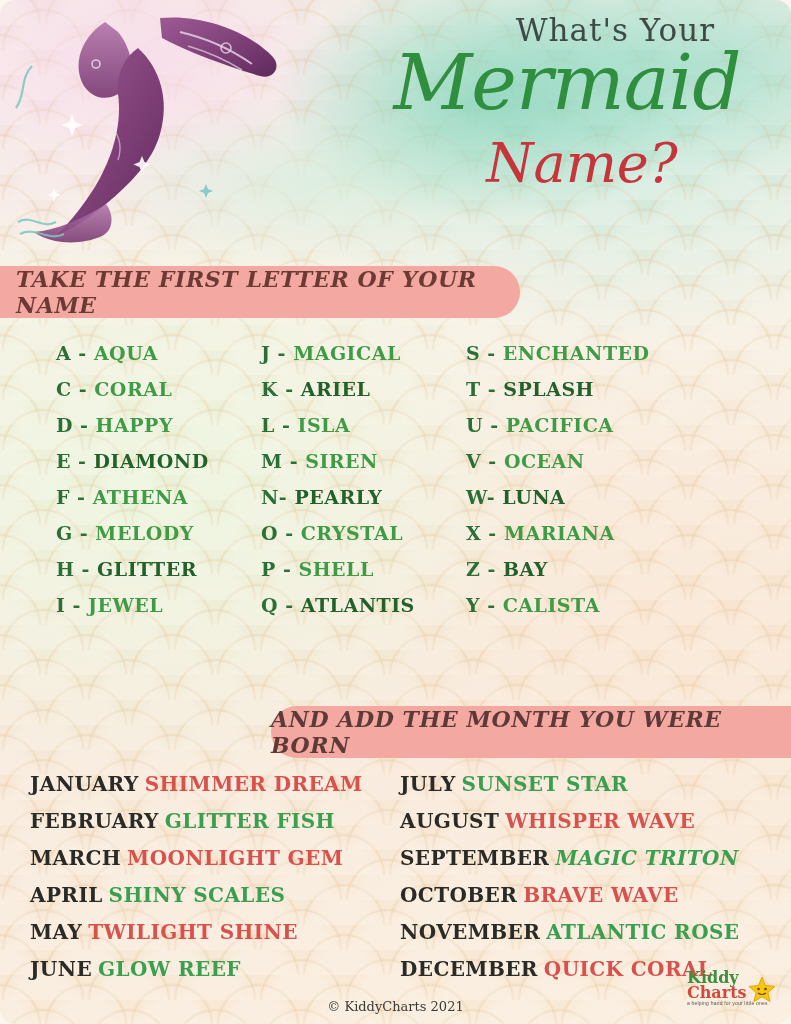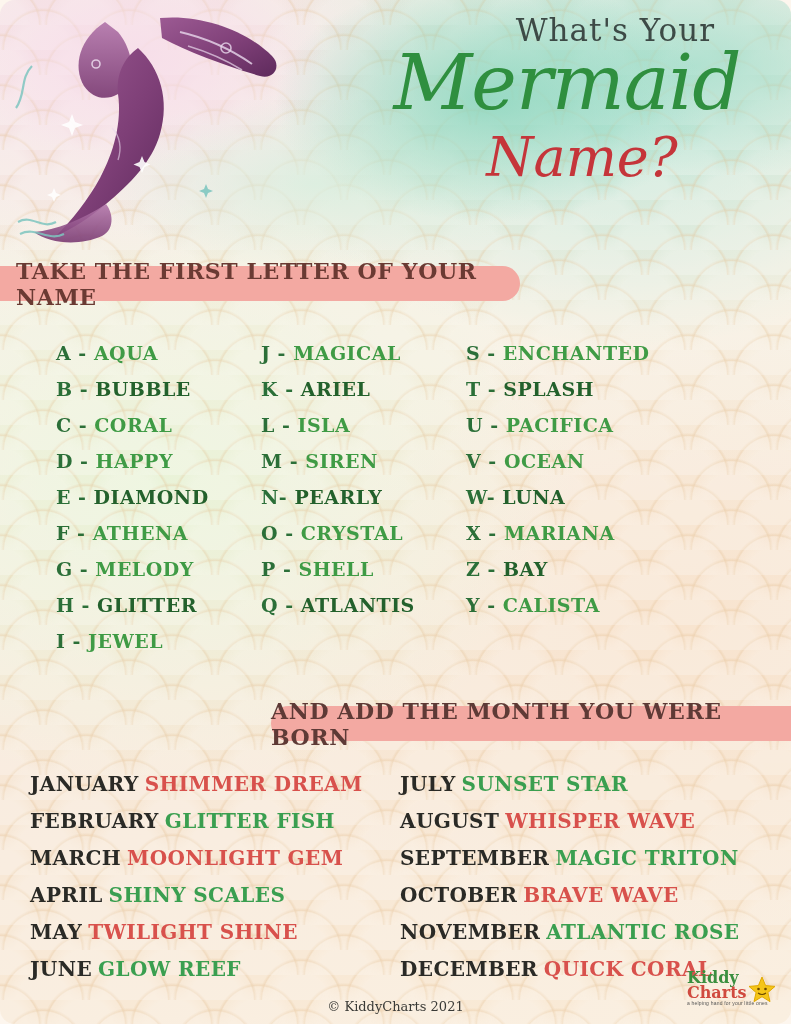--- a/index.html
+++ b/index.html
@@ -78,33 +78,34 @@
     line-height: .95;
     margin-top: -2px;
     letter-spacing: -1px;
   }
   .title-3 {
     font-family: "DejaVu Serif", serif;
     font-style: italic;
     font-size: 54px;
     color: #c5353a;
     line-height: 1;
-    margin-top: 12px;
+    margin-top: 18px;
     padding-left: 30px;
     text-align: center;
   }
   
   #tail { position: absolute; left: 10px; top: 8px; width: 310px; height: 250px; }
 
   .band {
     position: absolute;
-    height: 35px;
+    height: 52px;
     background: #f3a9a2;
     display: flex;
     align-items: center;
+    font-style: italic;
   }
   .band.left {
     left: 0; top: 266px; width: 520px;
     border-radius: 0 26px 26px 0;
     padding-left: 16px;
     justify-content: flex-start;
   }
   .band.right {
     right: 0; top: 706px; width: 520px;
     border-radius: 26px 0 0 26px;
@@ -256,21 +257,20 @@
     <div class="title-3">Name?</div>
   </div>
 
   <div class="band left">
     <span class="band-text">Take the first letter of your name</span>
   </div>
 
   <div id="letters">
     <div class="lcol">
       <div class="lrow"><span class="lk">A -</span> <span class="lv">AQUA</span></div>
-      <div class="lrow"><span class="lk">B -</span> <span class="lv dark">BUBBLE</span></div>
       <div class="lrow"><span class="lk">C -</span> <span class="lv">CORAL</span></div>
       <div class="lrow"><span class="lk">D -</span> <span class="lv">HAPPY</span></div>
       <div class="lrow"><span class="lk">E -</span> <span class="lv dark">DIAMOND</span></div>
       <div class="lrow"><span class="lk">F -</span> <span class="lv">ATHENA</span></div>
       <div class="lrow"><span class="lk">G -</span> <span class="lv">MELODY</span></div>
       <div class="lrow"><span class="lk">H -</span> <span class="lv dark">GLITTER</span></div>
       <div class="lrow"><span class="lk">I -</span> <span class="lv">JEWEL</span></div>
     </div>
     <div class="lcol">
       <div class="lrow"><span class="lk">J -</span> <span class="lv">MAGICAL</span></div>
@@ -303,21 +303,21 @@
       <div class="mrow"><span class="mk">JANUARY</span><span class="mv" style="color: rgb(216, 81, 76);">SHIMMER DREAM</span></div>
       <div class="mrow"><span class="mk">FEBRUARY</span><span class="mv" style="color: rgb(58, 159, 80);">GLITTER FISH</span></div>
       <div class="mrow"><span class="mk">MARCH</span><span class="mv" style="color: rgb(216, 81, 76);">MOONLIGHT GEM</span></div>
       <div class="mrow"><span class="mk">APRIL</span><span class="mv" style="color: rgb(58, 159, 80);">SHINY SCALES</span></div>
       <div class="mrow"><span class="mk">MAY</span><span class="mv" style="color: rgb(216, 81, 76);">TWILIGHT SHINE</span></div>
       <div class="mrow"><span class="mk">JUNE</span><span class="mv" style="color: rgb(58, 159, 80);">GLOW REEF</span></div>
     </div>
     <div class="mcol">
       <div class="mrow"><span class="mk">JULY</span><span class="mv" style="color: rgb(58, 159, 80); text-align: right;">SUNSET STAR</span></div>
       <div class="mrow"><span class="mk">AUGUST</span><span class="mv" style="color: rgb(216, 81, 76);">WHISPER WAVE</span></div>
-      <div class="mrow"><span class="mk">SEPTEMBER</span><span class="mv" style="color: rgb(58, 159, 80);">MAGIC TRITON</span></div>
+      <div class="mrow"><span class="mk">SEPTEMBER</span><span class="mv" style="color: rgb(58, 159, 80); font-style: italic;">MAGIC TRITON</span></div>
       <div class="mrow"><span class="mk">OCTOBER</span><span class="mv" style="color: rgb(216, 81, 76);">BRAVE WAVE</span></div>
       <div class="mrow"><span class="mk">NOVEMBER</span><span class="mv" style="color: rgb(58, 159, 80);">ATLANTIC ROSE</span></div>
       <div class="mrow"><span class="mk">DECEMBER</span><span class="mv" style="color: rgb(216, 81, 76);">QUICK CORAL</span></div>
     </div>
   </div>
 
   <div id="footer">© KiddyCharts 2021</div>
 
   <div id="logo">
     <svg id="logo-star" width="34" height="34" viewBox="0 0 34 34">

